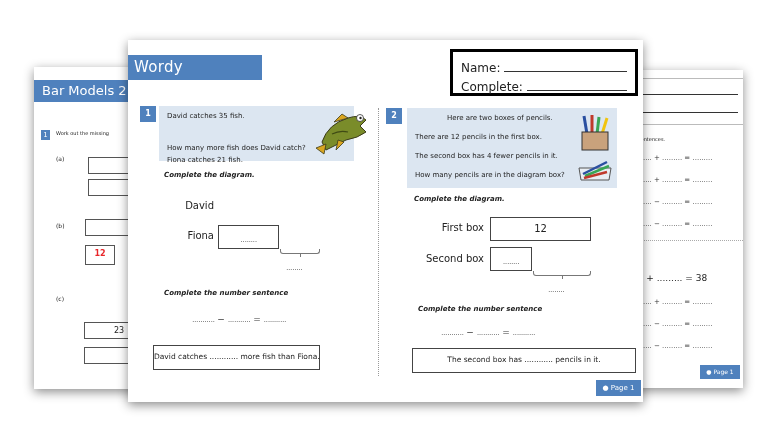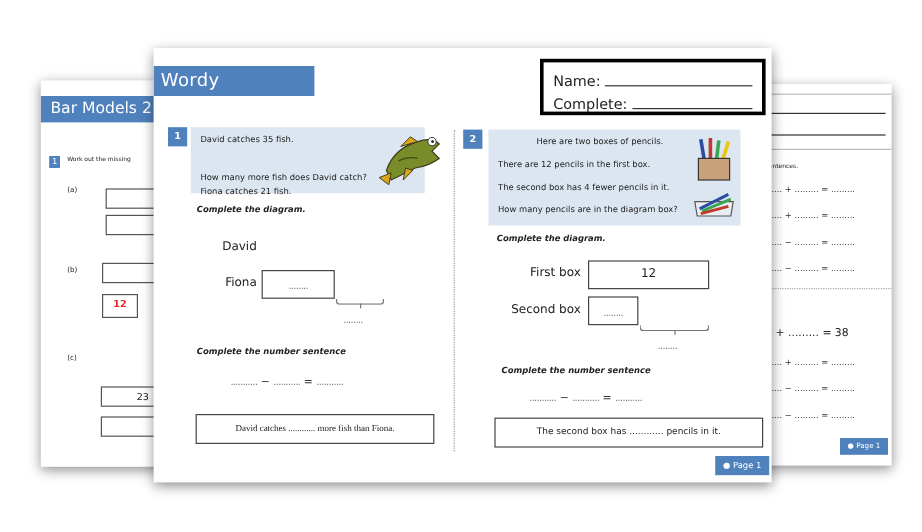--- a/index.html
+++ b/index.html
@@ -148,21 +148,21 @@
   <div class="eqline" style="left:158px; top:222px;"><span class="dots">........</span></div>
 
   <div class="sub-head" style="left:36px; top:249px;">Complete the number sentence</div>
   <div class="eqline" style="left:64px; top:274px;">
     <span class="dots">...........</span>
     <span>−</span>
     <span class="dots">...........</span>
     <span>=</span>
     <span class="dots">...........</span>
   </div>
-  <div class="ansbox" style="left:35px; top:305px; width:199px; height:25px; line-height:22px;font-family:Liberation Serif, serif;">David catches ............ more fish than Fiona.</div>
+  <div class="ansbox" style="left:25px; top:305px; width:167px; height:25px; line-height:22px;">David catches ............ more fish than Fiona.</div>
 
   <div class="divider"></div>
 
   <div class="qbadge" style="left:258px; top:68px;">2</div>
   <div class="qpanel" style="left:279px; top:68px; width:210px; height:80px;">
     <div class="ln" style="left:8px; top:6px;padding-left:32px;">Here are two boxes of pencils.</div>
     <div class="ln" style="left:8px; top:25px;">There are 12 pencils in the first box.</div>
     <div class="ln" style="left:8px; top:44px;">The second box has 4 fewer pencils in it.</div>
     <div class="ln" style="left:8px; top:63px;">How many pencils are in the diagram box?</div>
     <svg style="position:absolute; left:170px; top:4px;" width="36" height="72" viewBox="0 0 36 72">

